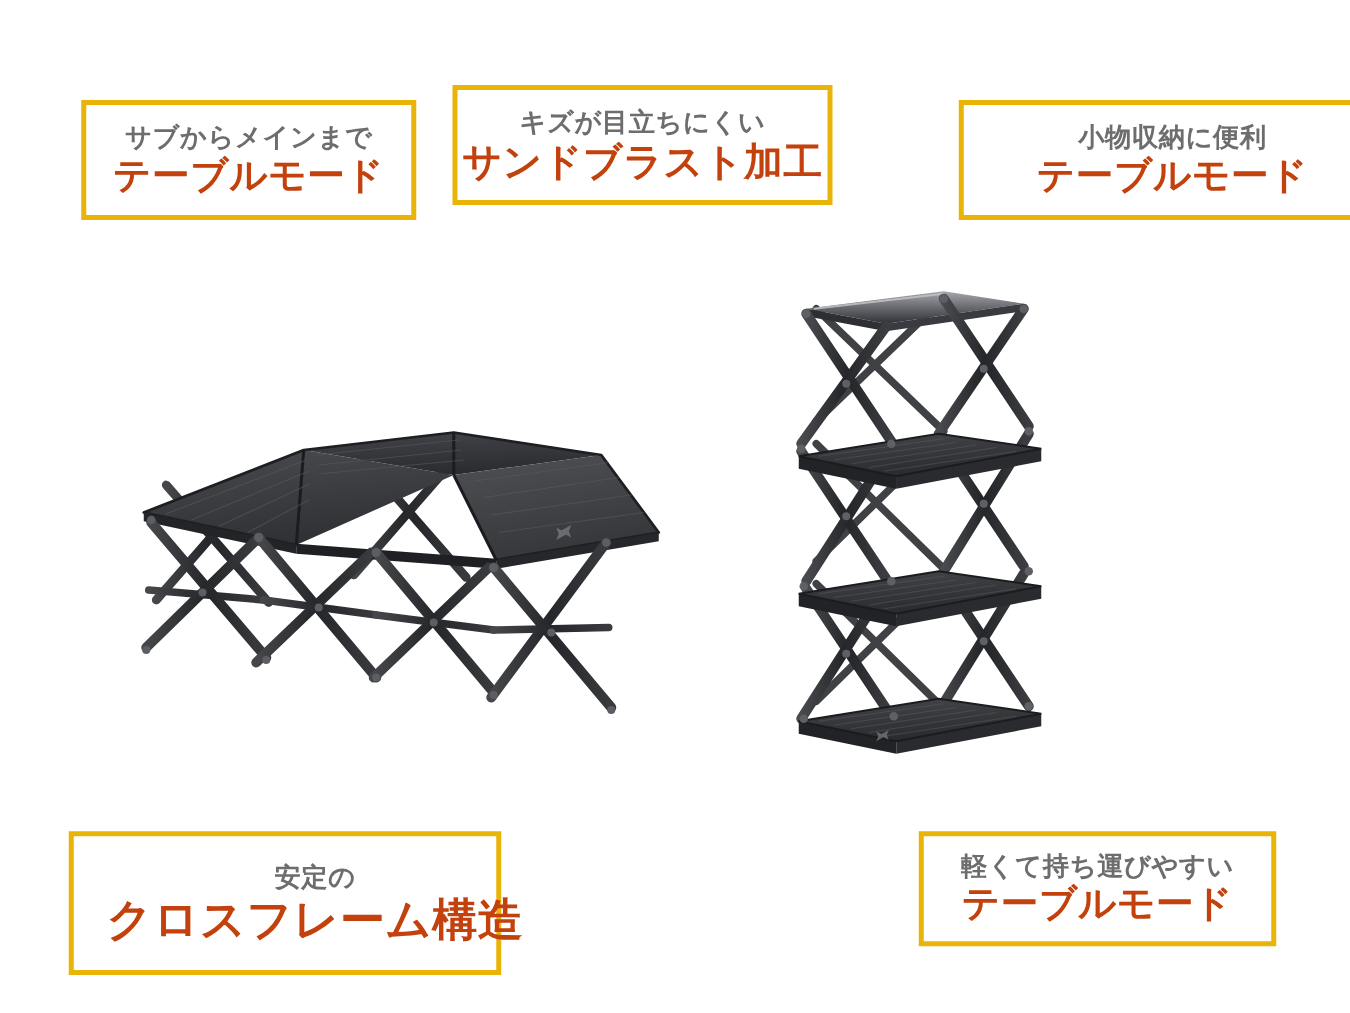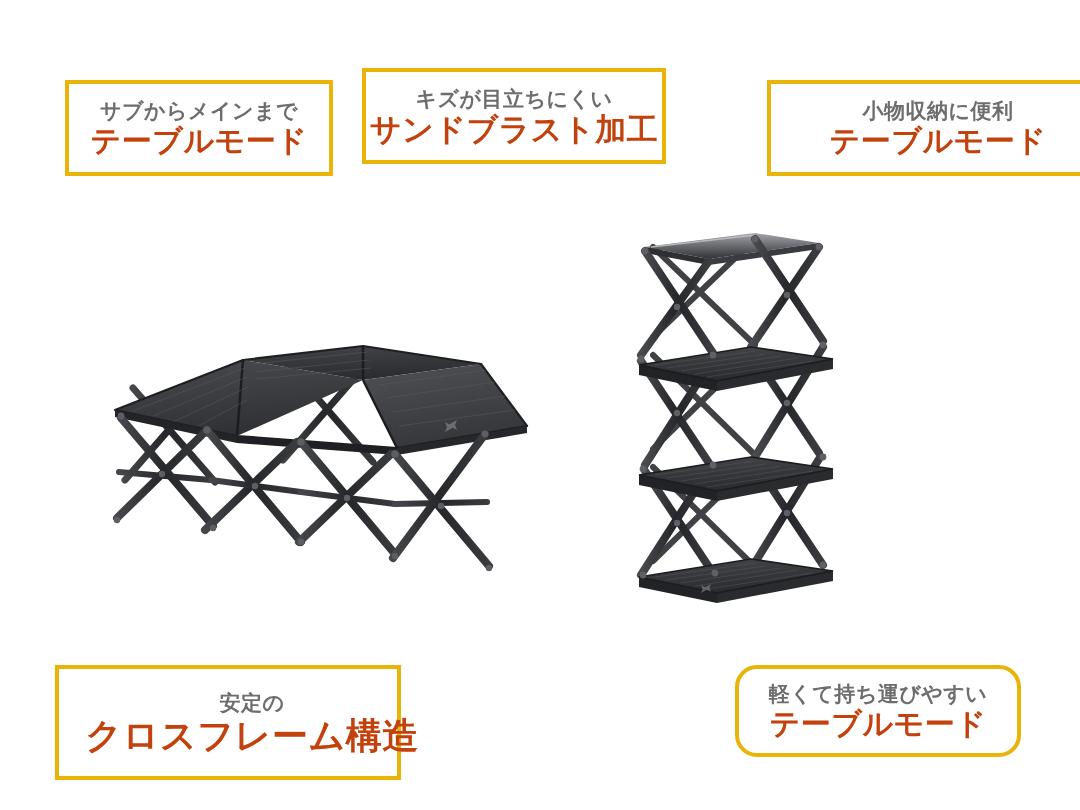--- a/index.html
+++ b/index.html
@@ -46,21 +46,21 @@
     font-weight: 700;
     letter-spacing: 0.5px;
     color: #c2410c;
     white-space: nowrap;
   }
 
   #box-table-mode  { left: 65px;  top: 80px;  width: 268px; height: 96px; }
   #box-sandblast   { left: 362px; top: 68px; width: 304px; height: 96px; }
   #box-rack-mode   { left: 767px; top: 80px; width: 342px; height: 96px; }
   #box-crossframe  { left: 55px;  top: 665px; width: 346px; height: 115px; padding-left: 48px; }
-  #box-aluminum    { left: 735px; top: 665px; width: 286px; height: 92px; border-radius: 22px; }
+  #box-aluminum    { left: 735px; top: 665px; width: 286px; height: 92px; }
 
   #box-sandblast .feature-main { font-size: 31px; }
   #box-crossframe .feature-main { font-size: 36px; }
 
   
   .product-art {
     position: absolute;
   }
   #table-art { left: 95px; top: 330px; width: 440px; height: 260px; }
   #rack-art  { left: 605px; top: 225px; width: 250px; height: 400px; }

